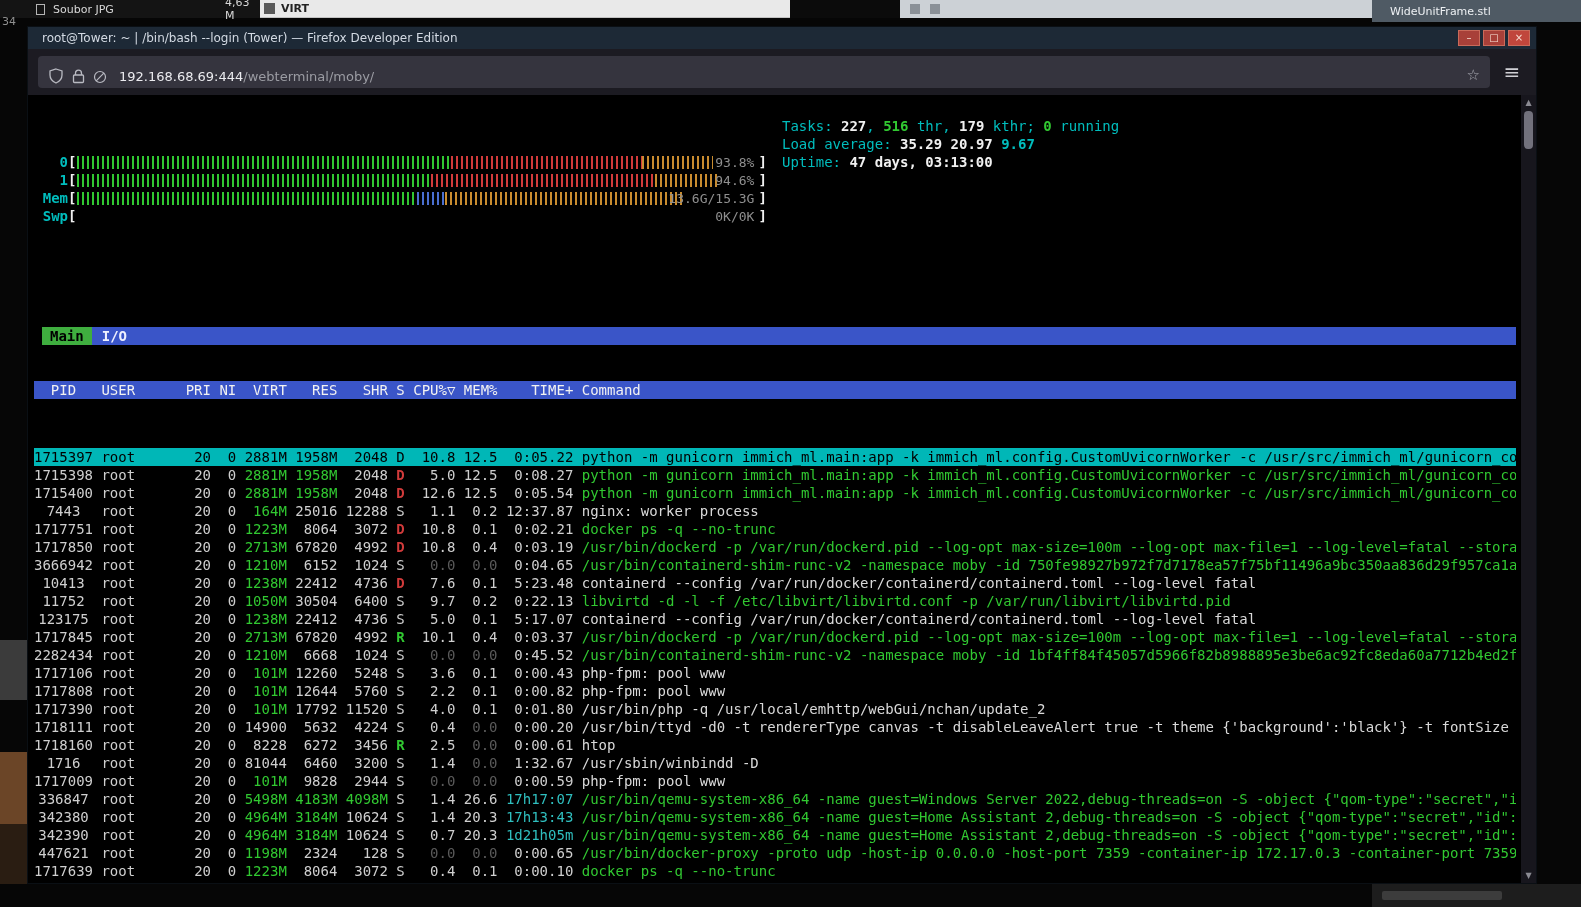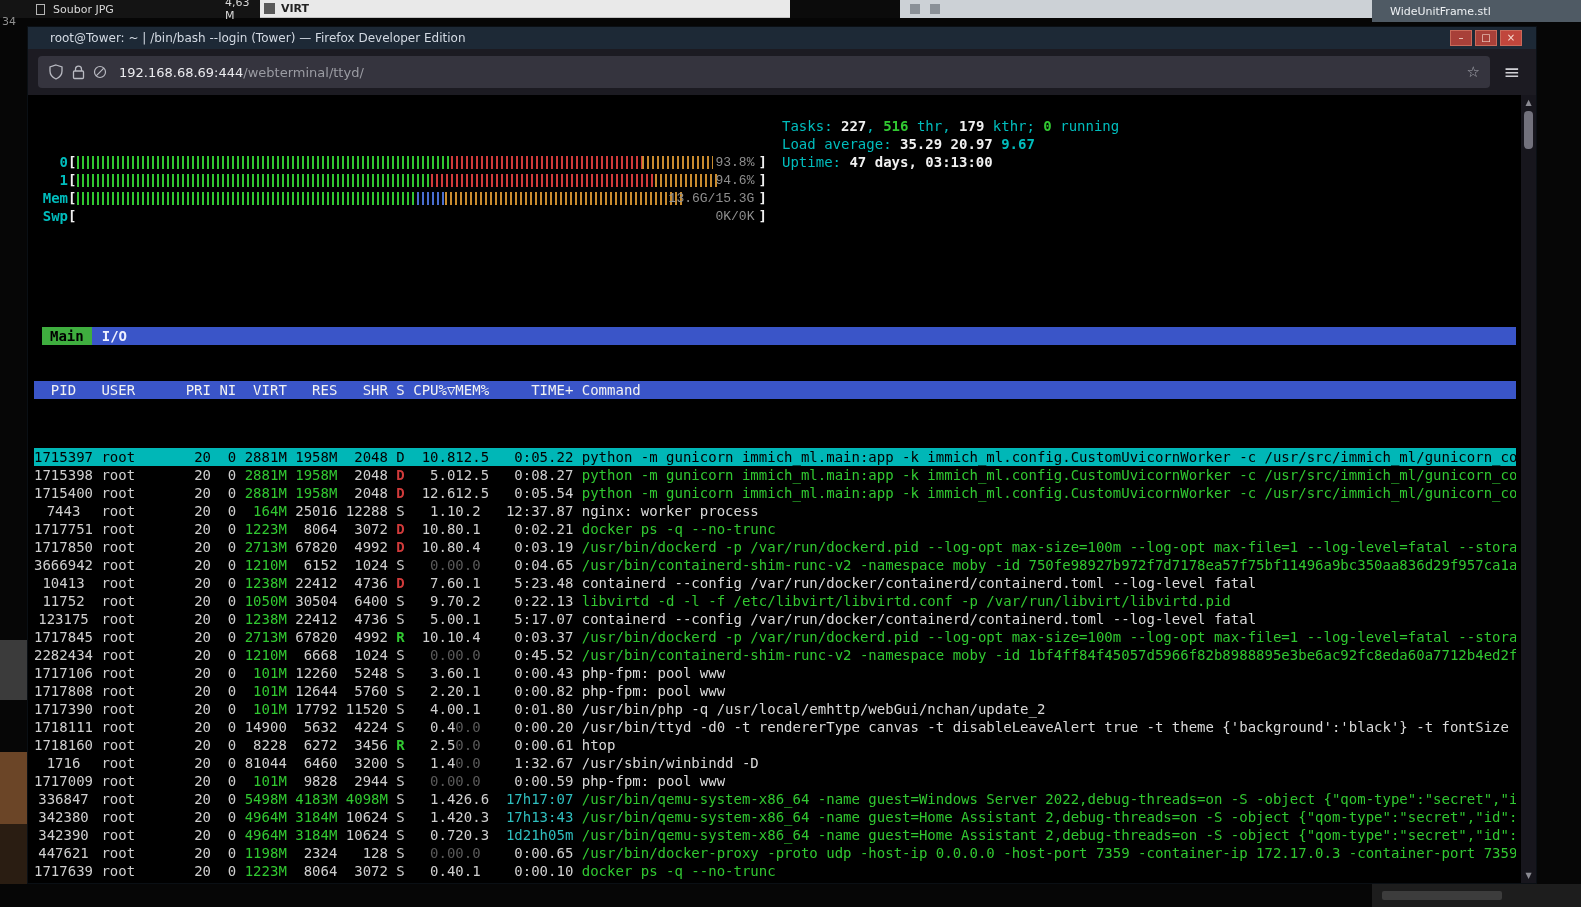--- a/index.html
+++ b/index.html
@@ -22,27 +22,27 @@
   #right-titlebar { left:1372px; top:0; width:209px; height:22px; background:#4f5a64; color:#eef1f4; font-size:11px; display:flex; align-items:center; padding-left:18px; white-space:nowrap; }
   #left-edge-num { left:2px; top:15px; color:#8f8f8f; font-size:11px; }
   #frag-gray   { left:0; top:640px; width:27px; height:60px; background:#3b3b3b; }
   #frag-brown1 { left:0; top:752px; width:27px; height:72px; background:#6b4527; }
   #frag-brown2 { left:0; top:824px; width:27px; height:60px; background:#2a1d12; }
   #frag-br { left:1372px; top:884px; width:209px; height:23px; background:#1d1d1d; }
   #frag-br .blur-bar { margin:7px 0 0 10px; width:120px; height:9px; background:#3c3c3c; border-radius:2px; }
 
   
   #window { position:absolute; left:27px; top:26px; width:1510px; height:858px; background:#000; border:1px solid #0a0f14; }
-  #titlebar { height:22px; background:#1d2936; display:flex; align-items:center; padding:0 14px; }
+  #titlebar { height:22px; background:#1d2936; display:flex; align-items:center; padding:0 6px; }
   #titlebar .title { color:#d3dae3; font-size:12px; margin-left:8px; flex:1; white-space:nowrap; overflow:hidden; }
   .winbtn { width:22px; height:16px; background:#a84039; border:1px solid #c96a5a; color:#f7e0d5; font-size:10px; line-height:13px; text-align:center; margin-left:3px; cursor:default; }
   .winbtn.close { background:#c0463c; }
 
   #navbar { height:46px; background:#1c1b22; display:flex; align-items:center; padding:0 10px; }
-  #urlbar { flex:1; height:32px; background:#35343e; border-radius:4px; display:flex; align-items:center; padding:15px 10px; margin-right:8px; }
+  #urlbar { flex:1; height:32px; background:#35343e; border-radius:4px; display:flex; align-items:flex-end; padding:4px 10px; margin-right:8px; }
   #urlbar svg { flex:none; margin-right:8px; }
   #urlbar .host { color:#ebebef; font-size:13px; margin-left:4px; white-space:nowrap; }
   #urlbar .path { color:#9b9ca3; font-size:13px; white-space:nowrap; }
   #urlbar .spacer { flex:1; }
   #urlbar .star { color:#a7a8b0; font-size:15px; }
   #menu-btn { color:#d0d0d5; font-size:20px; width:28px; text-align:center; }
 
   #content { position:absolute; top:68px; left:0; right:0; bottom:0; background:#000; }
   #scrollbar { position:absolute; right:0; top:0; bottom:0; width:15px; background:#17161d; }
   #scrollbar .sb-up, #scrollbar .sb-down { position:absolute; left:0; right:0; text-align:center; color:#8b8b93; font-size:8px; }
@@ -51,42 +51,42 @@
 
   
   #term { position:absolute; left:6px; top:2px; right:20px; bottom:2px;
           font-family:"DejaVu Sans Mono","Liberation Mono",monospace;
           font-size:14px; line-height:18px; color:var(--text);
           overflow:hidden; white-space:pre; }
   #meters { position:relative; margin-top:20px; width:770px; }
   .mline { height:18px; display:flex; align-items:center; }
   .mlabel { display:inline-block; width:34px; text-align:right; color:var(--cyan); font-weight:bold; }
   .br { color:var(--white); font-weight:bold; }
-  .mbar { position:relative; width:680px; height:13px; margin:0 1px;font-family:Liberation Mono, monospace; }
+  .mbar { position:relative; width:680px; height:13px; margin:0 1px; }
   .mseg { position:absolute; top:0; height:100%; }
   .mval { position:absolute; right:3px; top:-2px; color:var(--valgray); font-size:13px; }
   #stats { position:absolute; left:748px; top:20px; }
   .sline { height:18px; }
   .sc-cyan { color:var(--cyan); }
   .sc-whiteb { color:var(--white); font-weight:bold;margin-top:43px; }
   .sc-greenb { color:var(--green); font-weight:bold; }
   .sc-cyanb { color:var(--cyan); font-weight:bold; }
   #spacer-line { height:12px; }
 
   #tabrow { height:18px; display:flex;font-weight:bold; }
   .tab-pad { width:8px; }
   .tab-main { background:var(--tabgreen); color:#000; padding:0 8px; }
   .tabfill { flex:1; background:var(--hdrblue); color:#eef0ff; padding-left:10px; }
 
   #hdr { height:18px; display:flex; background:var(--hdrblue); color:#f2f2f2; }
   .cw-pid{width:7ch;text-align:center} .cw-user{width:10ch;padding-left:1ch}
   .cw-pri{width:4ch;text-align:right} .cw-ni{width:3ch;text-align:right}
   .cw-virt{width:6ch;text-align:right} .cw-res{width:6ch;text-align:right}
   .cw-shr{width:6ch;text-align:right} .cw-s{width:2ch;text-align:right}
-  .cw-cpu{width:6ch;text-align:right} .cw-mem{width:5ch;text-align:left}
+  .cw-cpu{width:6ch;text-align:right} .cw-mem{width:5ch;text-align:right}
   .cw-time{width:9ch;text-align:right} .cw-cmd{flex:1;padding-left:1ch;overflow:hidden}
 
   .prow { height:18px; display:flex; }
   .v-num { color:var(--text); }
   .v-dim { color:var(--dim); }
   .v-meg { color:var(--green); }
   .s-d { color:var(--red); font-weight:bold; }
   .s-r { color:var(--green); font-weight:bold; }
   .s-s { color:var(--text); }
   .t-big { color:var(--timecyan); }
@@ -140,21 +140,21 @@
         </svg>
         <svg width="13" height="15" viewBox="0 0 13 15">
           <rect x="1.5" y="6" width="10" height="7.5" rx="1" fill="none" stroke="#b9bac2" stroke-width="1.3"></rect>
           <path d="M3.5 6V4.2a3 3 0 016 0V6" fill="none" stroke="#b9bac2" stroke-width="1.3"></path>
         </svg>
         <svg width="14" height="14" viewBox="0 0 14 14">
           <circle cx="7" cy="7" r="5.5" fill="none" stroke="#b9bac2" stroke-width="1.2"></circle>
           <line x1="3.2" y1="10.8" x2="10.8" y2="3.2" stroke="#b9bac2" stroke-width="1.2"></line>
         </svg>
         <span class="host">192.168.68.69:444</span>
-          <span class="path">/webterminal/ttyd/</span>
+          <span class="path">/webterminal/moby/</span>
         <span class="spacer"></span>
         <span class="star">☆</span>
       </div>
       <div id="menu-btn">≡</div>
     </div>
 
     <div id="content">
       <div id="term">
         <div id="meters"><div class="mline"><span class="mlabel">0</span><span class="br">[</span><span class="mbar"><span class="mseg" style="left: 0px; width: 374px; background-image: repeating-linear-gradient(90deg, rgb(49, 200, 49) 0px, rgb(49, 200, 49) 2px, transparent 2px, transparent 5px);"></span><span class="mseg" style="left: 374px; width: 190.4px; background-image: repeating-linear-gradient(90deg, rgb(210, 59, 59) 0px, rgb(210, 59, 59) 2px, transparent 2px, transparent 5px);"></span><span class="mseg" style="left: 564.4px; width: 71.4px; background-image: repeating-linear-gradient(90deg, rgb(201, 140, 47) 0px, rgb(201, 140, 47) 2px, transparent 2px, transparent 5px);"></span><span class="mval">93.8%</span></span><span class="br">]</span></div><div class="mline"><span class="mlabel">1</span><span class="br">[</span><span class="mbar"><span class="mseg" style="left: 0px; width: 353.6px; background-image: repeating-linear-gradient(90deg, rgb(49, 200, 49) 0px, rgb(49, 200, 49) 2px, transparent 2px, transparent 5px);"></span><span class="mseg" style="left: 353.6px; width: 224.4px; background-image: repeating-linear-gradient(90deg, rgb(210, 59, 59) 0px, rgb(210, 59, 59) 2px, transparent 2px, transparent 5px);"></span><span class="mseg" style="left: 578px; width: 61.2px; background-image: repeating-linear-gradient(90deg, rgb(201, 140, 47) 0px, rgb(201, 140, 47) 2px, transparent 2px, transparent 5px);"></span><span class="mval">94.6%</span></span><span class="br">]</span></div><div class="mline"><span class="mlabel">Mem</span><span class="br">[</span><span class="mbar"><span class="mseg" style="left: 0px; width: 340px; background-image: repeating-linear-gradient(90deg, rgb(49, 200, 49) 0px, rgb(49, 200, 49) 2px, transparent 2px, transparent 5px);"></span><span class="mseg" style="left: 340px; width: 27.2px; background-image: repeating-linear-gradient(90deg, rgb(74, 111, 208) 0px, rgb(74, 111, 208) 2px, transparent 2px, transparent 5px);"></span><span class="mseg" style="left: 367.2px; width: 238px; background-image: repeating-linear-gradient(90deg, rgb(201, 140, 47) 0px, rgb(201, 140, 47) 2px, transparent 2px, transparent 5px);"></span><span class="mval">13.6G/15.3G</span></span><span class="br">]</span></div><div class="mline"><span class="mlabel">Swp</span><span class="br">[</span><span class="mbar"><span class="mval">0K/0K</span></span><span class="br">]</span></div></div>
         <div id="stats"><div class="sline"><span class="sc-cyan">Tasks: </span><span class="sc-whiteb">227</span><span class="sc-cyan">, </span><span class="sc-greenb">516</span><span class="sc-cyan"> thr</span><span class="sc-cyan">, </span><span class="sc-whiteb">179</span><span class="sc-cyan"> kthr</span><span class="sc-cyan">; </span><span class="sc-greenb">0</span><span class="sc-cyan"> running</span></div><div class="sline"><span class="sc-cyan">Load average: </span><span class="sc-whiteb">35.29 </span><span class="sc-whiteb">20.97 </span><span class="sc-cyanb">9.67</span></div><div class="sline"><span class="sc-cyan">Uptime: </span><span class="sc-whiteb">47 days, 03:13:00</span></div></div>

